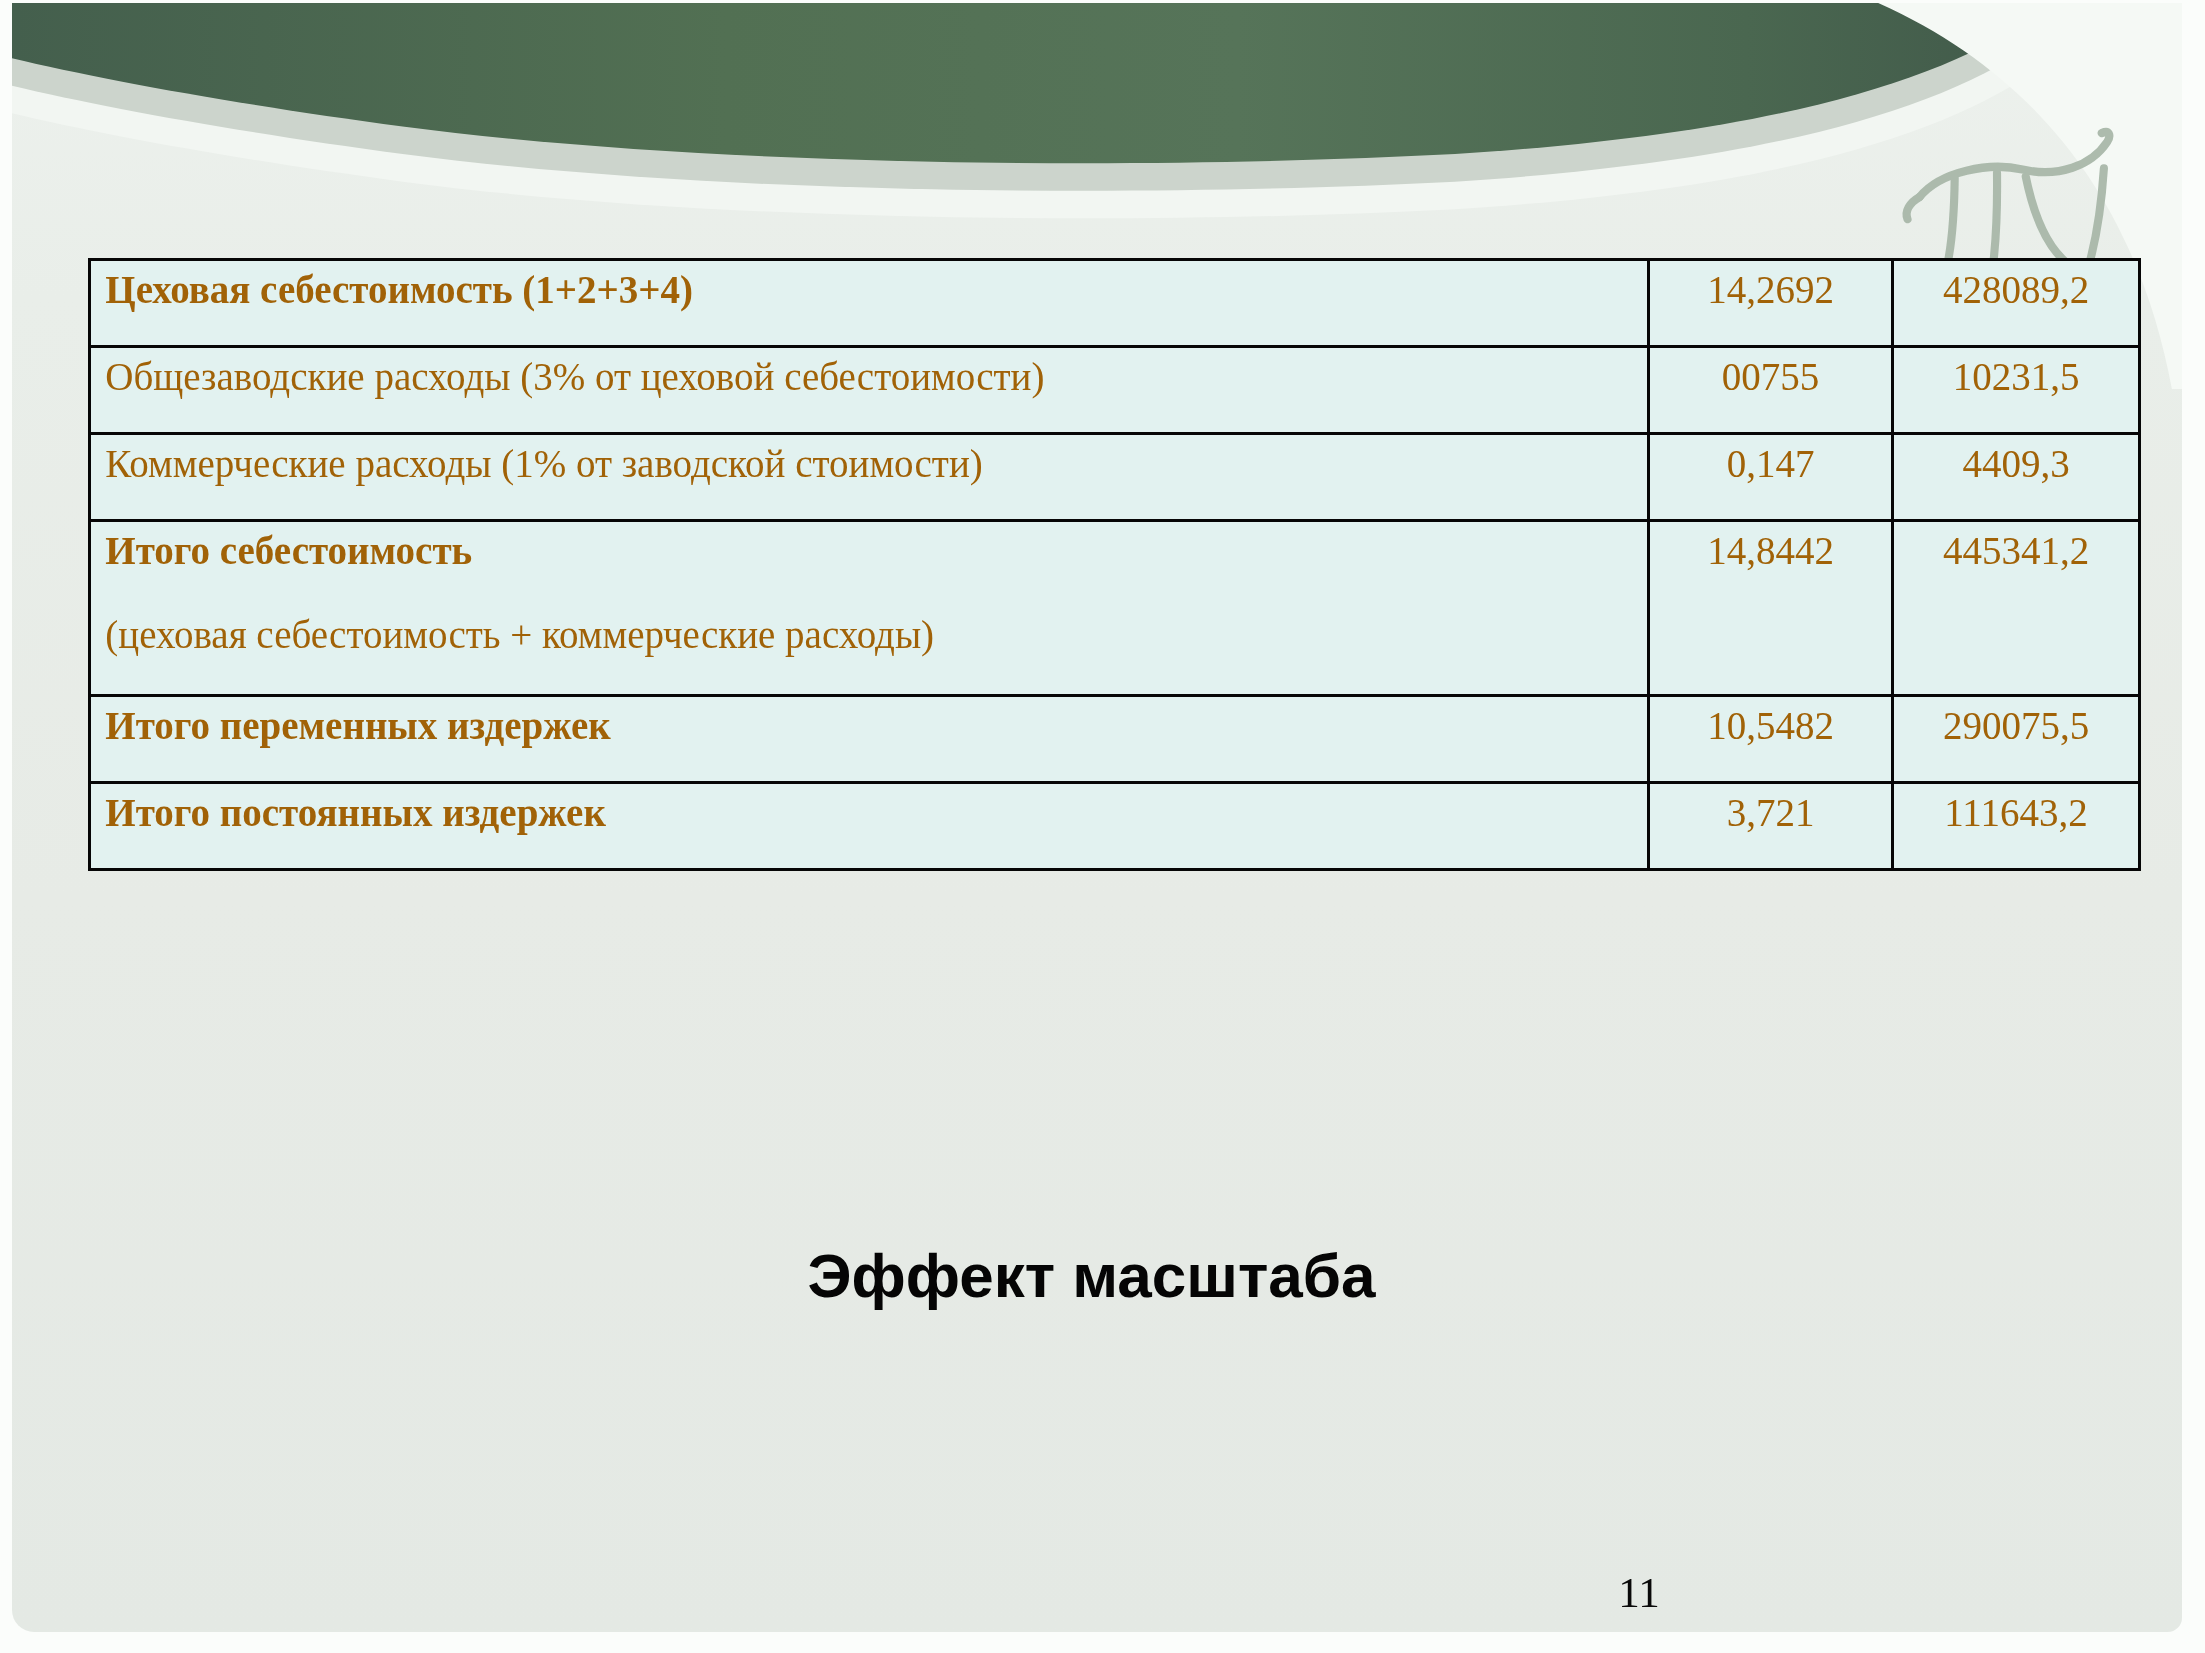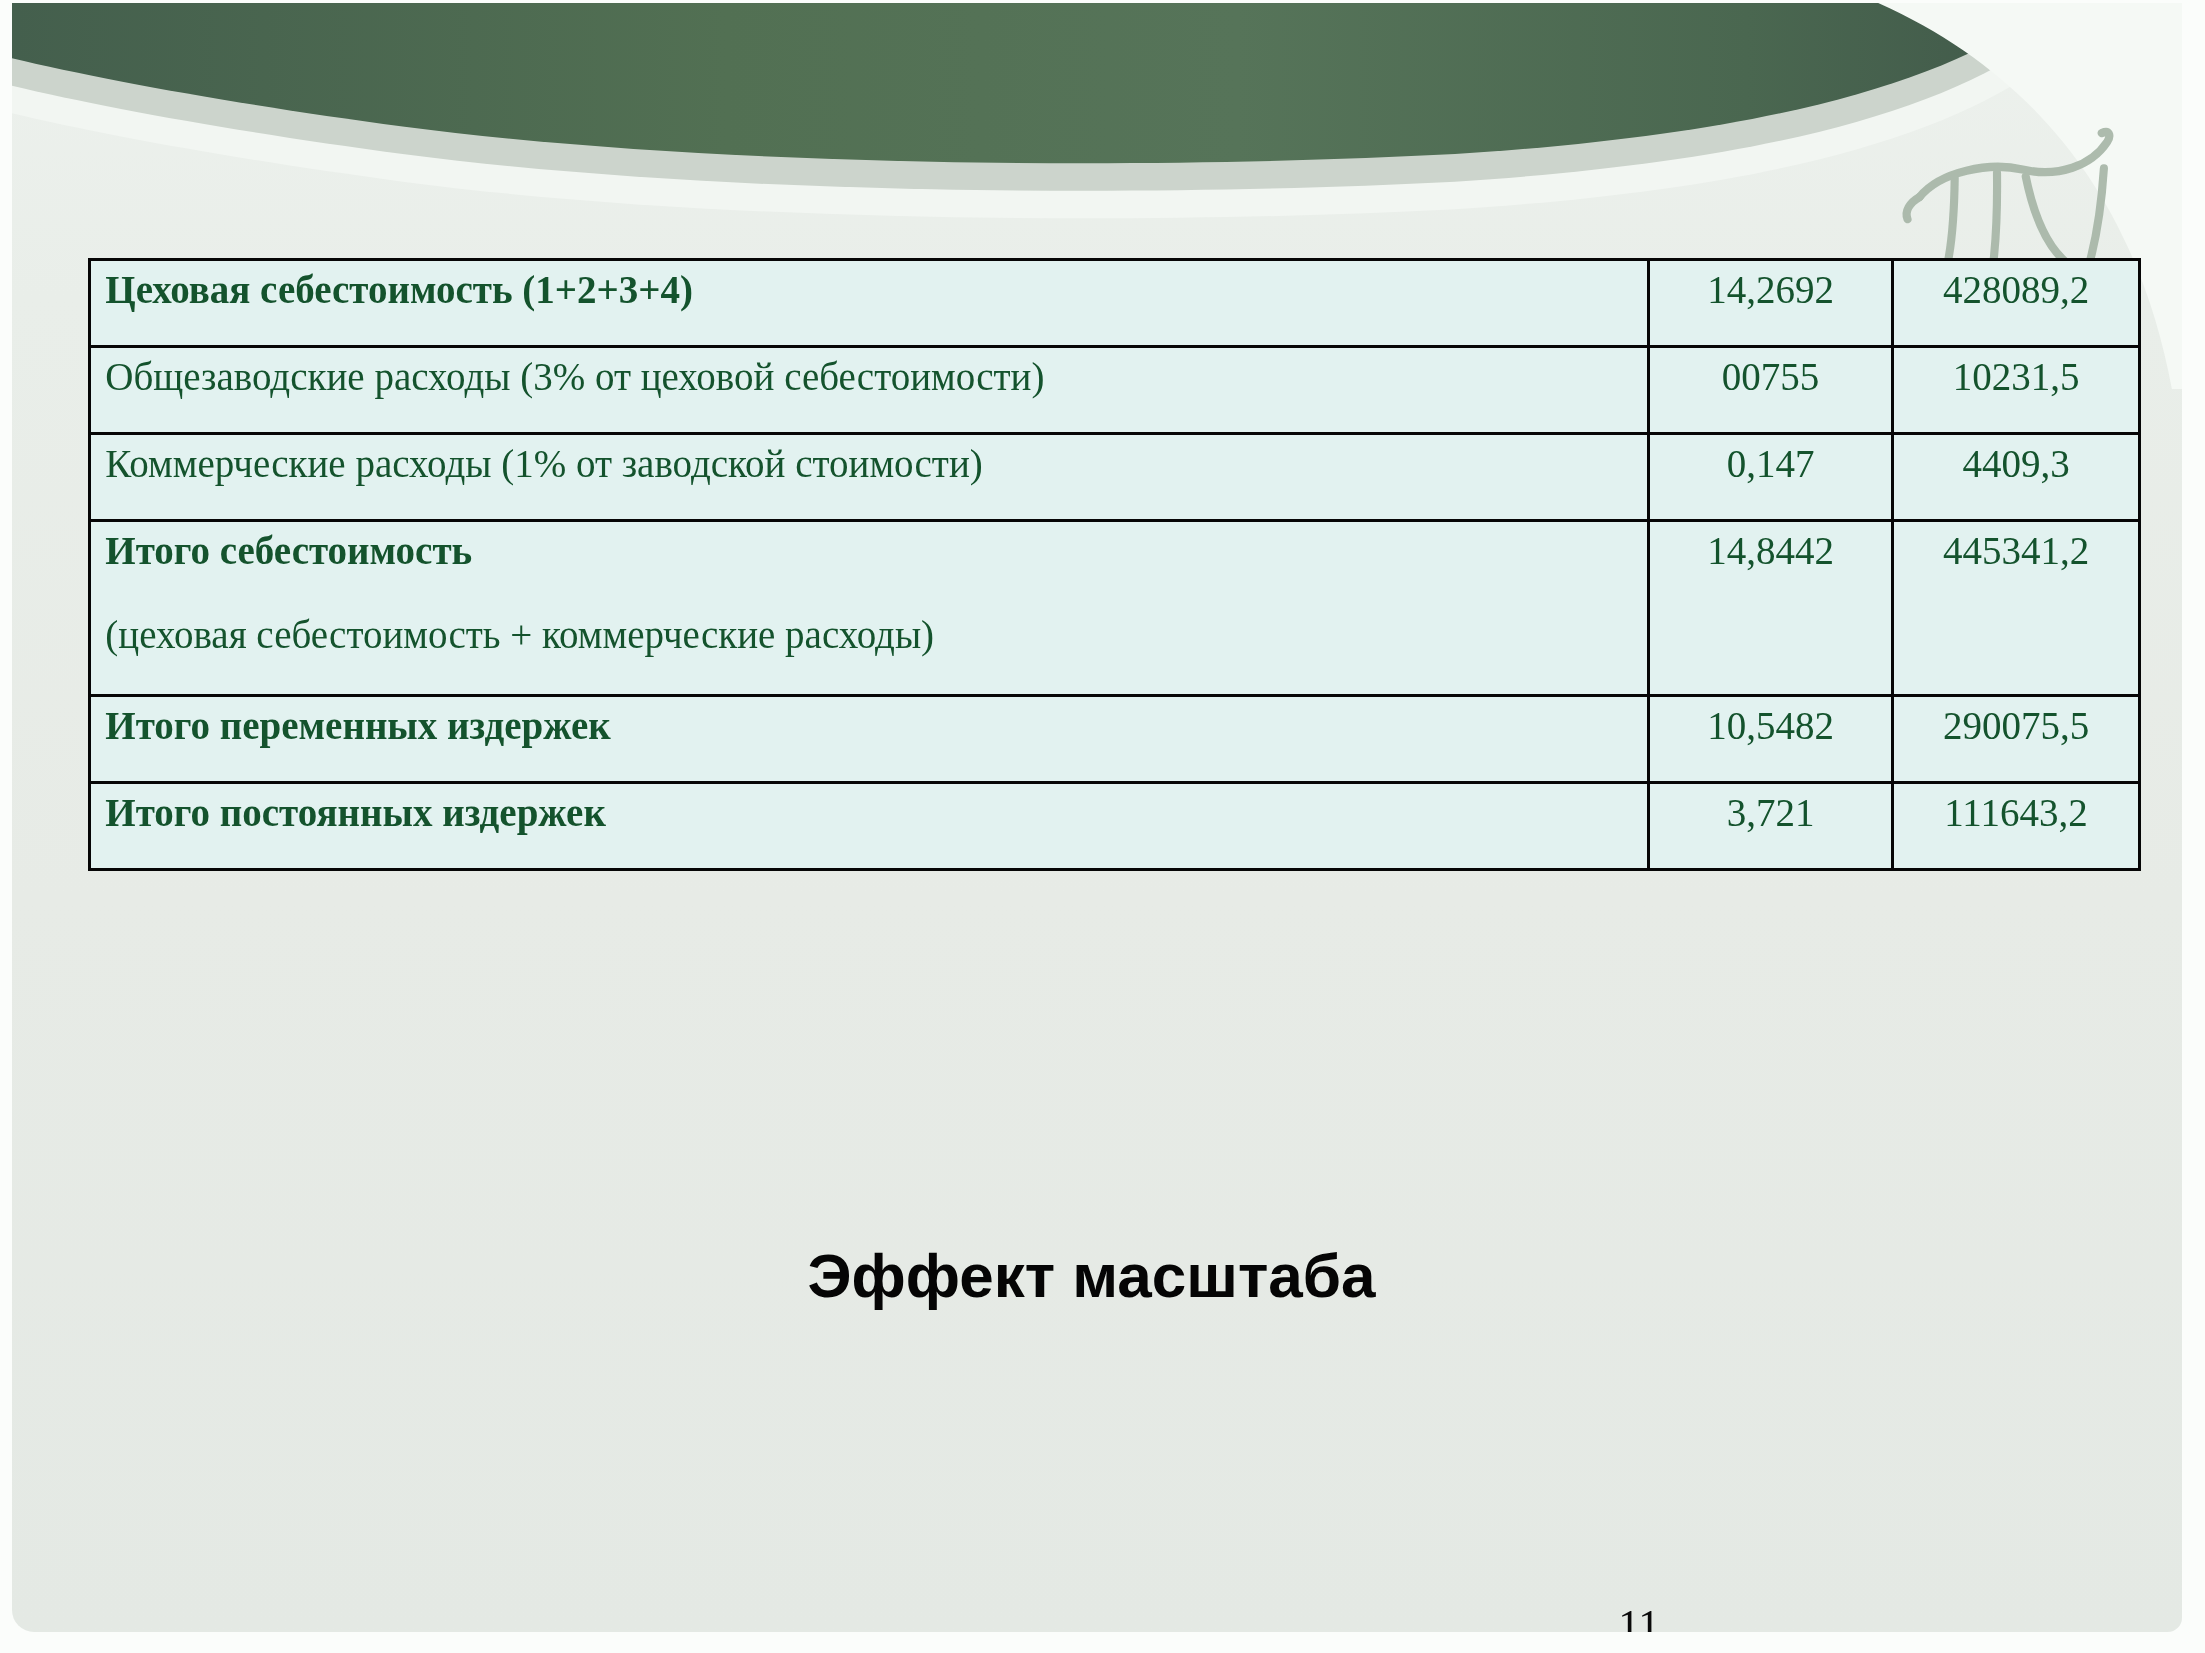--- a/index.html
+++ b/index.html
@@ -8,35 +8,35 @@
   
   .content{position:absolute;left:12px;right:23px;top:3.3px;bottom:22px;
            background:linear-gradient(180deg,#edf1ed 0%,#e9eee9 18%,#e7ebe6 55%,#e4e9e4 100%);
            border-radius:0 0 14.3px 22px;overflow:hidden;}
   .banner-svg{position:absolute;left:0;top:0;width:100%;height:386px;display:block;}
 
   
   table.cost{position:absolute;left:76px;top:255px;width:2050px;
              border-collapse:collapse;table-layout:fixed;}
   table.cost td{border:3.9px solid #060606;background:#e2f2f0;vertical-align:top;
-                color:#14532d;font:39px/49px "Liberation Serif","DejaVu Serif",serif;
+                color:#a16207;font:39px/49px "Liberation Serif","DejaVu Serif",serif;
                 padding:3.3px 10px 0 14.3px;overflow:hidden;}
   table.cost td.num{text-align:center;padding:3.3px 3.3px 0 3.3px;}
   tr.short{height:87px;}
   tr.tall{height:175px;}
   td.bold .line1{font-weight:bold;}
   .sub{margin-top:35px;font-weight:normal;}
 
   
   .caption{position:absolute;left:0;right:11px;top:1234px;text-align:center;
            font:bold 62px/77px "Liberation Sans","DejaVu Sans",sans-serif;color:#050505;}
 
   
   .pageno{position:absolute;left:1583px;top:1565px;width:88px;text-align:center;
-          font:43px/49px "Liberation Serif","DejaVu Serif",serif;color:#0a0a0a;margin-top:32px;}
+          font:43px/49px "Liberation Serif","DejaVu Serif",serif;color:#0a0a0a;}
 </style>
 </head>
 <body>
 
 <div class="slide">
   <div class="content">
 
     <svg class="banner-svg" viewBox="0 0 4000 700" preserveAspectRatio="none">
       <defs>
         <linearGradient id="bannerGrad" x1="0" y1="0" x2="1" y2="0">

